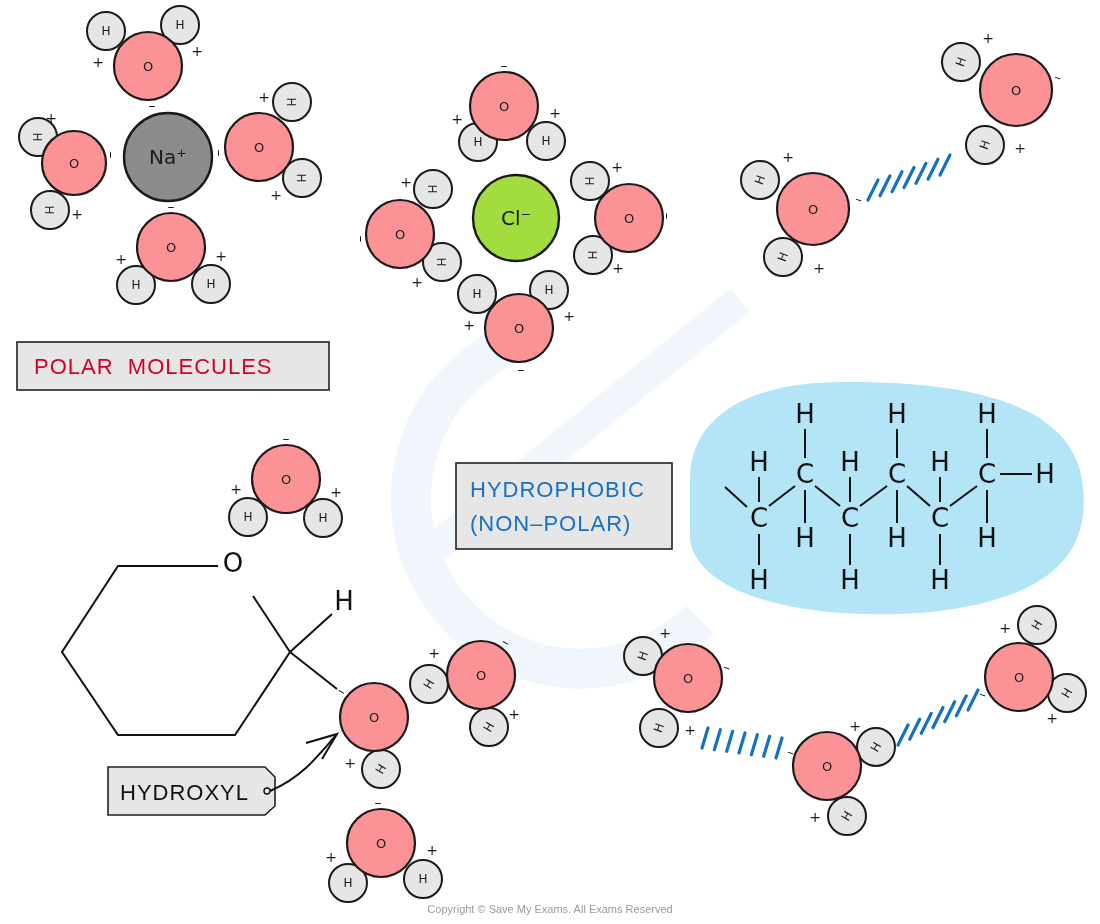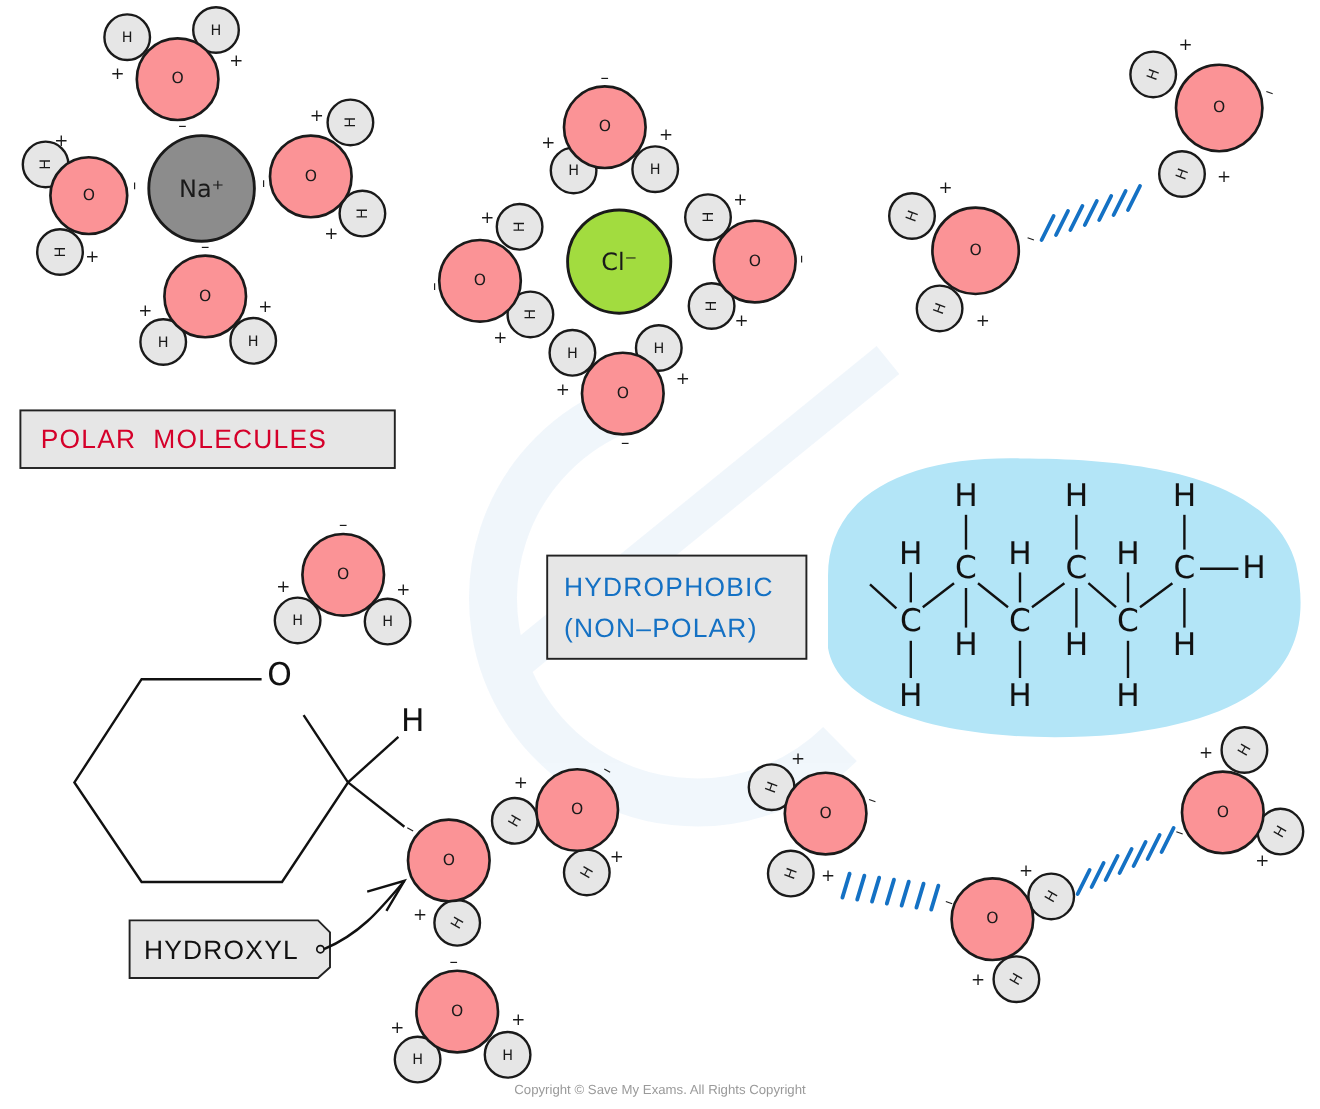--- a/index.html
+++ b/index.html
@@ -417,13 +417,13 @@
       <g>
         <path d="M 108 767 L 265 767 L 275 777 L 275 806 L 265 815 L 108 815 Z" class="label-box"></path>
         <text x="120" y="792" class="label-text" font-size="22" fill="#111">HYDROXYL</text>
         <circle cx="267" cy="791" r="3" fill="none" stroke="#111" stroke-width="1.4"></circle>
         <path d="M 270 791 C 300 778 315 760 337 734" class="bond" stroke-width="1.4"></path>
         <path d="M 306 743 L 337 734 L 322 759" class="bond" stroke-width="1.4"></path>
       </g>
     </g>
 </svg>
 
-<div class="copyright">Copyright © Save My Exams. All Rights Copyright</div>
+<div class="copyright">Copyright © Save My Exams. All Exams Reserved</div>
 
 </body></html>

